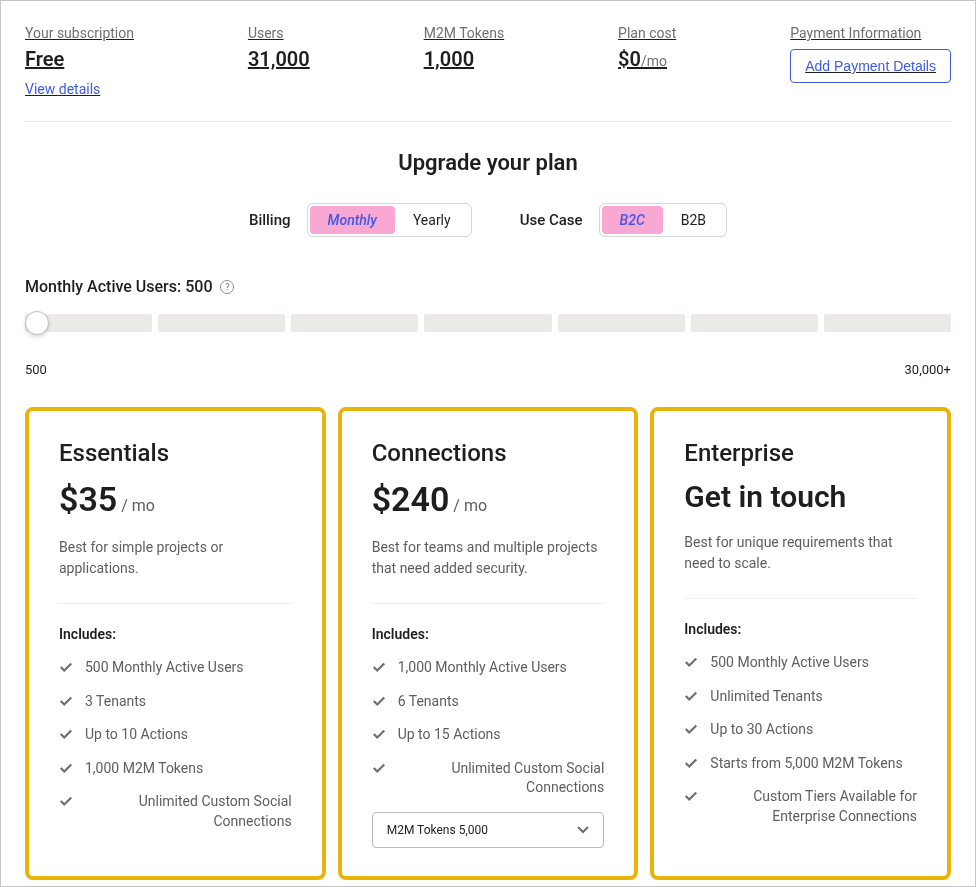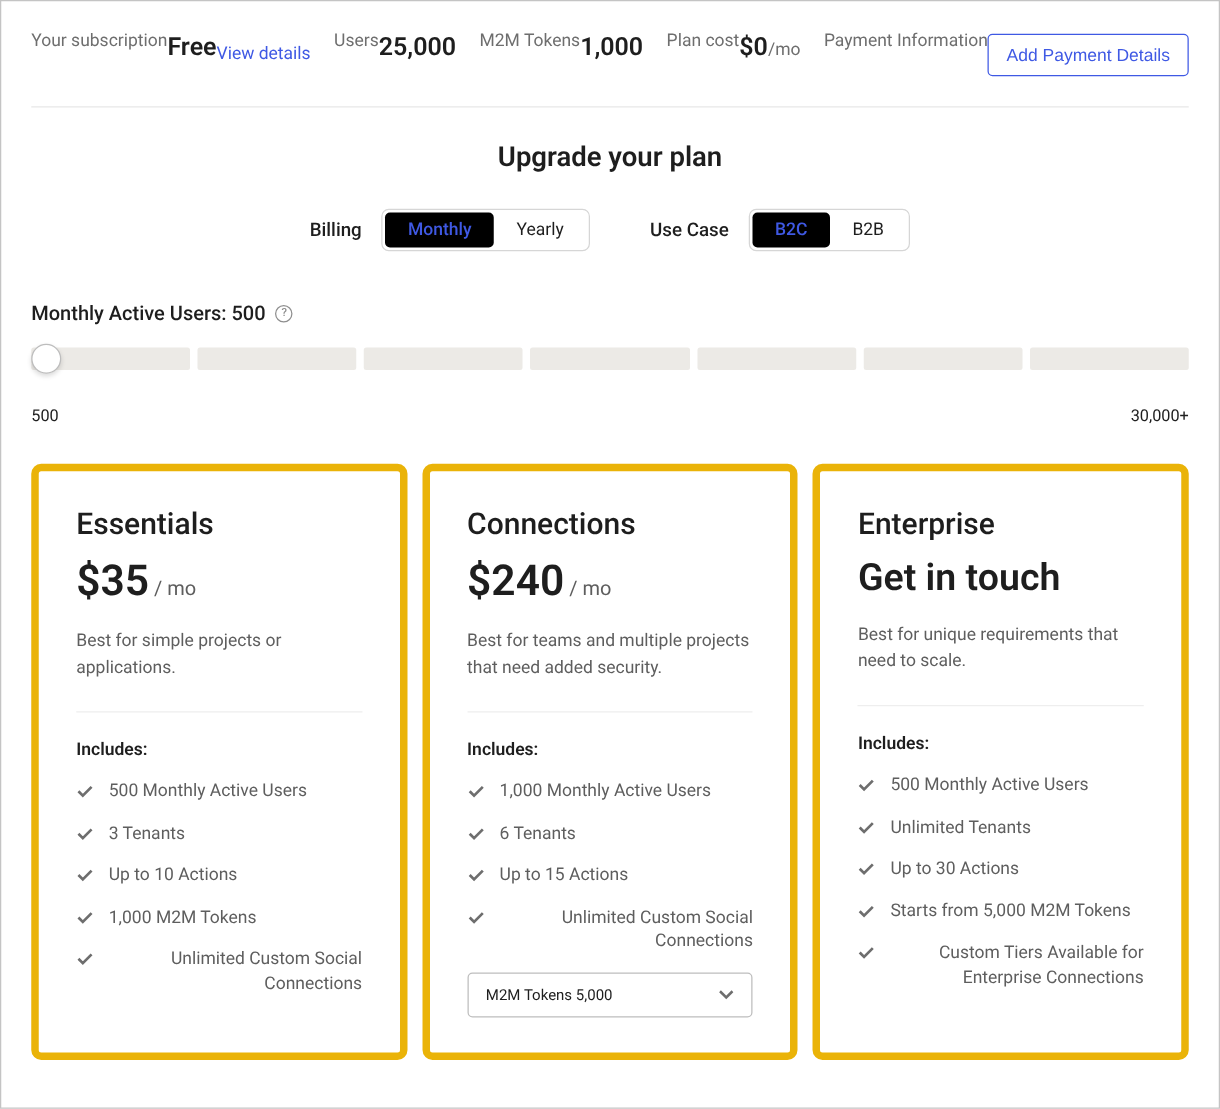--- a/index.html
+++ b/index.html
@@ -14,21 +14,22 @@
       overflow: hidden;
     }
     .header-row {
       display: flex;
       justify-content: space-between;
       align-items: flex-start;
       padding-bottom: 24px;
     }
     .header-col {
       display: flex;
-      flex-direction: row;
+      flex-direction: column;
+      text-decoration: underline;
     }
     .header-label {
       font-size: 14px;
       color: #6e6e6e;
       margin-bottom: 6px;
     }
     .header-value {
       font-size: 20px;
       font-weight: 600;
       color: #1e1e1e;
@@ -90,23 +91,24 @@
       background: #fff;
     }
     .segment {
       padding: 6px 18px;
       font-size: 14px;
       cursor: pointer;
       border-radius: 4px;
       color: #1e1e1e;
     }
     .segment.active {
-      background: #000000;
+      background: #f9a8d4;
       color: #3f59e4;
       font-weight: 500;
+      font-style: italic;
     }
     .mau-label {
       font-size: 16px;
       font-weight: 500;
       display: flex;
       align-items: center;
       gap: 8px;
       margin-bottom: 18px;
     }
     .info-icon {
@@ -153,21 +155,21 @@
       color: #1e1e1e;
       margin-top: 30px;
       margin-bottom: 30px;
     }
     .plans {
       display: flex;
       gap: 12px;
     }
     .plan-card {
       flex: 1;
-      border: 6px solid #eab308;
+      border: 4px solid #eab308;
       border-radius: 8px;
       padding: 28px 30px;
     }
     .plan-name {
       font-size: 24px;
       font-weight: 500;
       margin-bottom: 12px;
     }
     .plan-price {
       font-size: 34px;
@@ -235,21 +237,21 @@
 <body>
 
 <div class="header-row">
   <div class="header-col">
     <span class="header-label">Your subscription</span>
     <span class="header-value">Free</span>
     <a class="view-details">View details</a>
   </div>
   <div class="header-col">
     <span class="header-label">Users</span>
-    <span class="header-value">25,000</span>
+    <span class="header-value">31,000</span>
   </div>
   <div class="header-col">
     <span class="header-label">M2M Tokens</span>
     <span class="header-value">1,000</span>
   </div>
   <div class="header-col">
     <span class="header-label">Plan cost</span>
     <span class="header-value">
       <span>$0</span><span class="suffix">/mo</span>
     </span>

